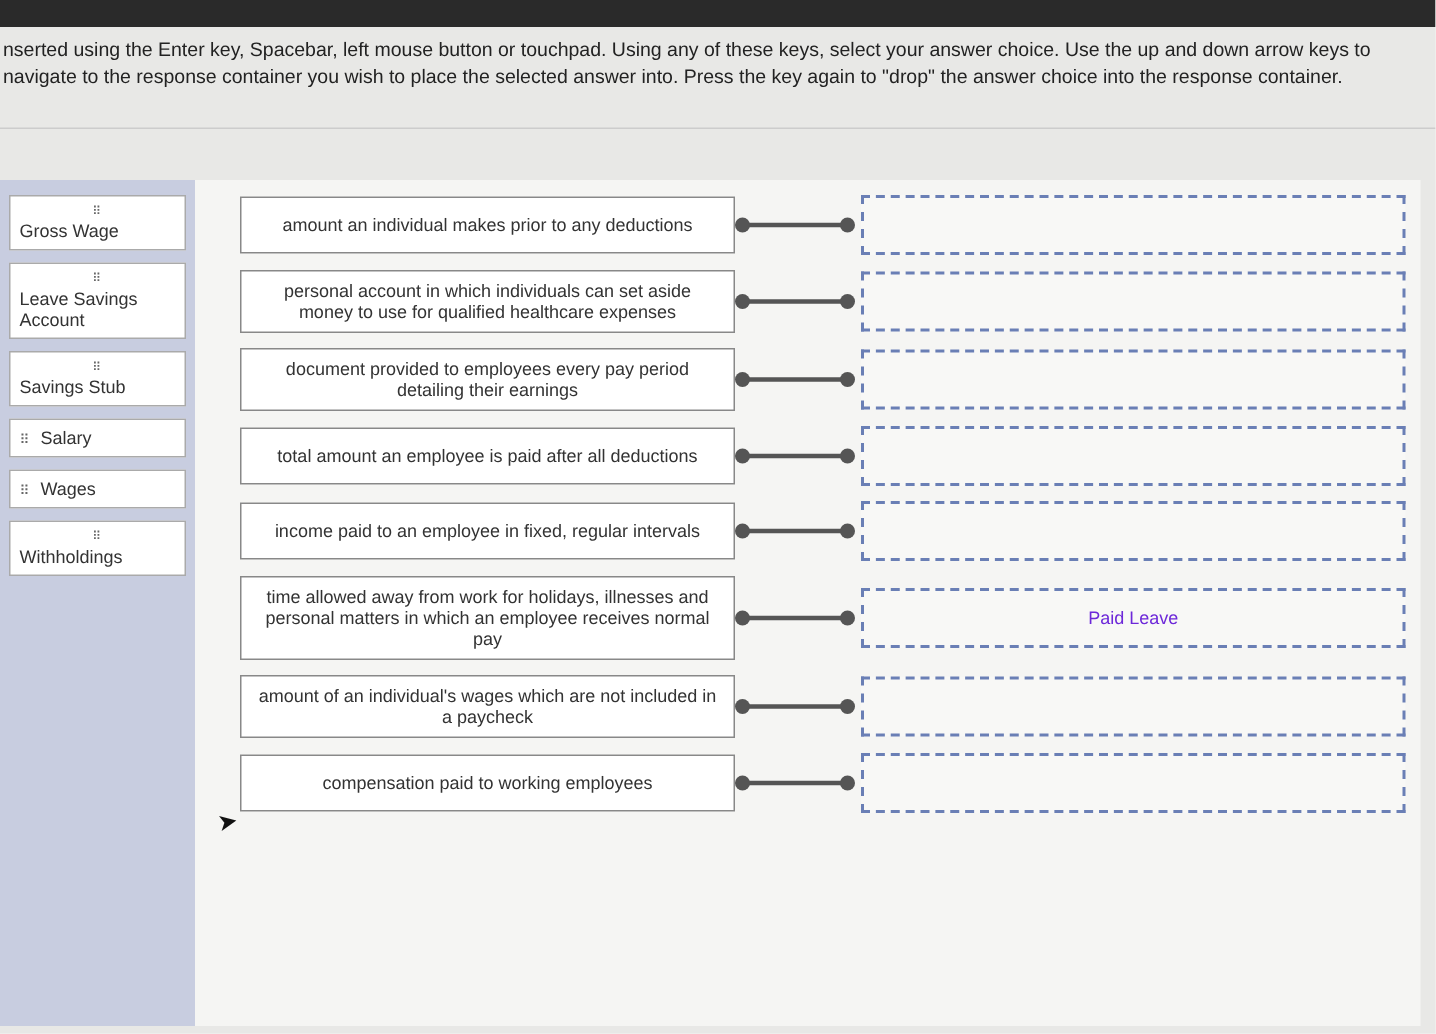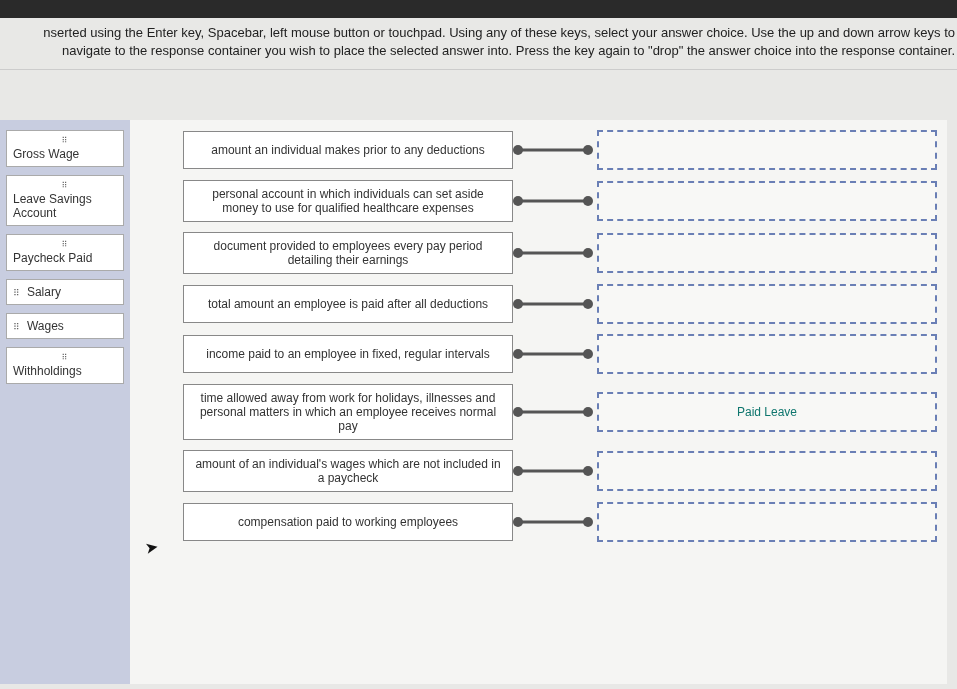--- a/index.html
+++ b/index.html
@@ -9,26 +9,25 @@
     width: 957px;
     height: 689px;
     overflow: hidden;
     position: relative;
   }
   .top-bar {
     background: #2a2a2a;
     height: 18px;
   }
   .instructions {
-    padding: 6px 2px 10px 2px;
+    padding: 6px 2px 26px 2px;
     font-size: 13px;
     line-height: 1.35;
     color: #222;
     border-bottom: 1px solid #ccc;
-    text-align: right;
   }
   .work-area {
     position: absolute;
     top: 120px;
     left: 0;
     right: 10px;
     bottom: 5px;
     background: #f5f5f3;
     display: flex;
   }
@@ -81,21 +80,20 @@
     min-height: 38px;
     border: 1px solid #888;
     background: #fff;
     font-size: 12px;
     color: #333;
     padding: 6px 10px;
     display: flex;
     align-items: center;
     justify-content: center;
     text-align: center;
-    margin-left: 23px;
   }
   .connector {
     width: 80px;
     position: relative;
     height: 4px;
   }
   .connector::before {
     content: "";
     position: absolute;
     left: 6px;
@@ -125,21 +123,21 @@
     background: #555;
     border-radius: 50%;
     transform: translate(0, -50%);
   }
   .drop-zone {
     flex: 1;
     min-height: 40px;
     border: 2px dashed #6a7fb5;
     background: rgba(255,255,255,0.3);
     font-size: 12px;
-    color: #0f766e;
+    color: #6d28d9;
     display: flex;
     align-items: center;
     justify-content: center;
     text-align: center;
     margin-left: 4px;
   }
   .cursor {
     position: absolute;
     left: 145px;
     top: 538px;
@@ -162,21 +160,21 @@
     <div class="drag-item">
       <span class="grip">⠿</span>
       <span>Gross Wage</span>
     </div>
     <div class="drag-item">
       <span class="grip">⠿</span>
       <span>Leave Savings Account</span>
     </div>
     <div class="drag-item">
       <span class="grip">⠿</span>
-      <span>Paycheck Paid</span>
+      <span>Savings Stub</span>
     </div>
     <div class="drag-item grip-inline">
       <span>Salary</span>
     </div>
     <div class="drag-item grip-inline">
       <span>Wages</span>
     </div>
     <div class="drag-item">
       <span class="grip">⠿</span>
       <span>Withholdings</span>

